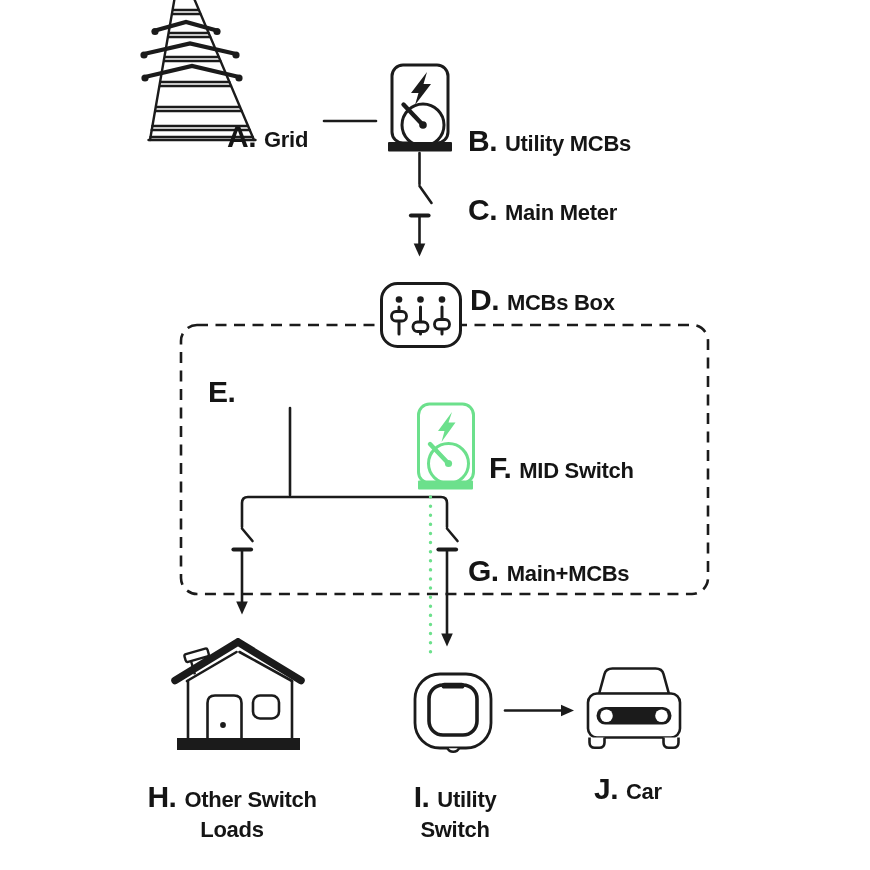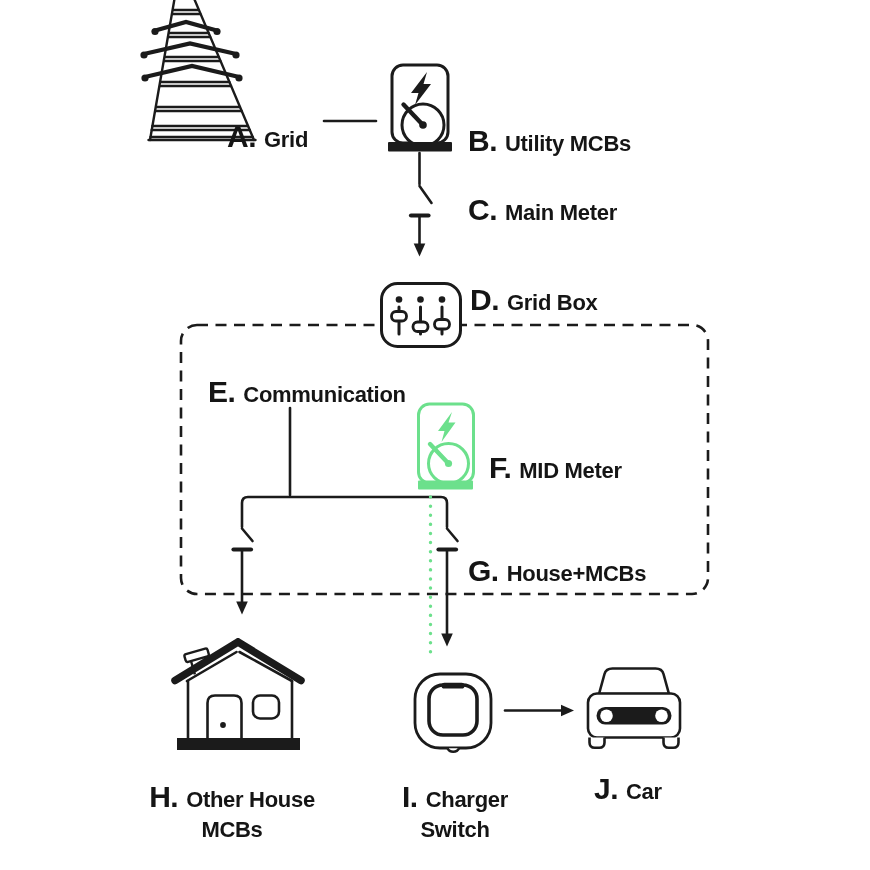--- a/index.html
+++ b/index.html
@@ -172,52 +172,51 @@
     <span class="name">Utility MCBs</span>
   </div>
 
   <div class="lbl" style="left:468px;top:210px">
     <span class="letter">C.</span>
     <span class="name">Main Meter</span>
   </div>
 
   <div class="lbl" style="left:470px;top:300px">
     <span class="letter">D.</span>
-    <span class="name">Grid Box</span>
+    <span class="name">MCBs Box</span>
   </div>
 
   <div class="lbl" style="left:208px;top:392px">
     <span class="letter">E.</span>
-    <span class="name">Communication</span>
   </div>
 
   <div class="lbl" style="left:489px;top:468px">
     <span class="letter">F.</span>
-    <span class="name">MID Meter</span>
+    <span class="name">MID Switch</span>
   </div>
 
   <div class="lbl" style="left:468px;top:571px">
     <span class="letter">G.</span>
-    <span class="name">House+MCBs</span>
+    <span class="name">Main+MCBs</span>
   </div>
 
   <div class="lbl-block" style="left:134px;top:782px;width:196px">
     <div class="row">
       <span class="letter">H.</span>
-      <span class="name">Other House</span>
-    </div>
-    <div class="row">
-      <span class="name">MCBs</span>
+      <span class="name">Other Switch</span>
+    </div>
+    <div class="row">
+      <span class="name">Loads</span>
     </div>
   </div>
 
   <div class="lbl-block" style="left:392px;top:782px;width:126px">
     <div class="row">
       <span class="letter">I.</span>
-      <span class="name">Charger</span>
+      <span class="name">Utility</span>
     </div>
     <div class="row">
       <span class="name">Switch</span>
     </div>
   </div>
 
   <div class="lbl" style="left:594px;top:789px">
     <span class="letter">J.</span>
     <span class="name">Car</span>
   </div>

